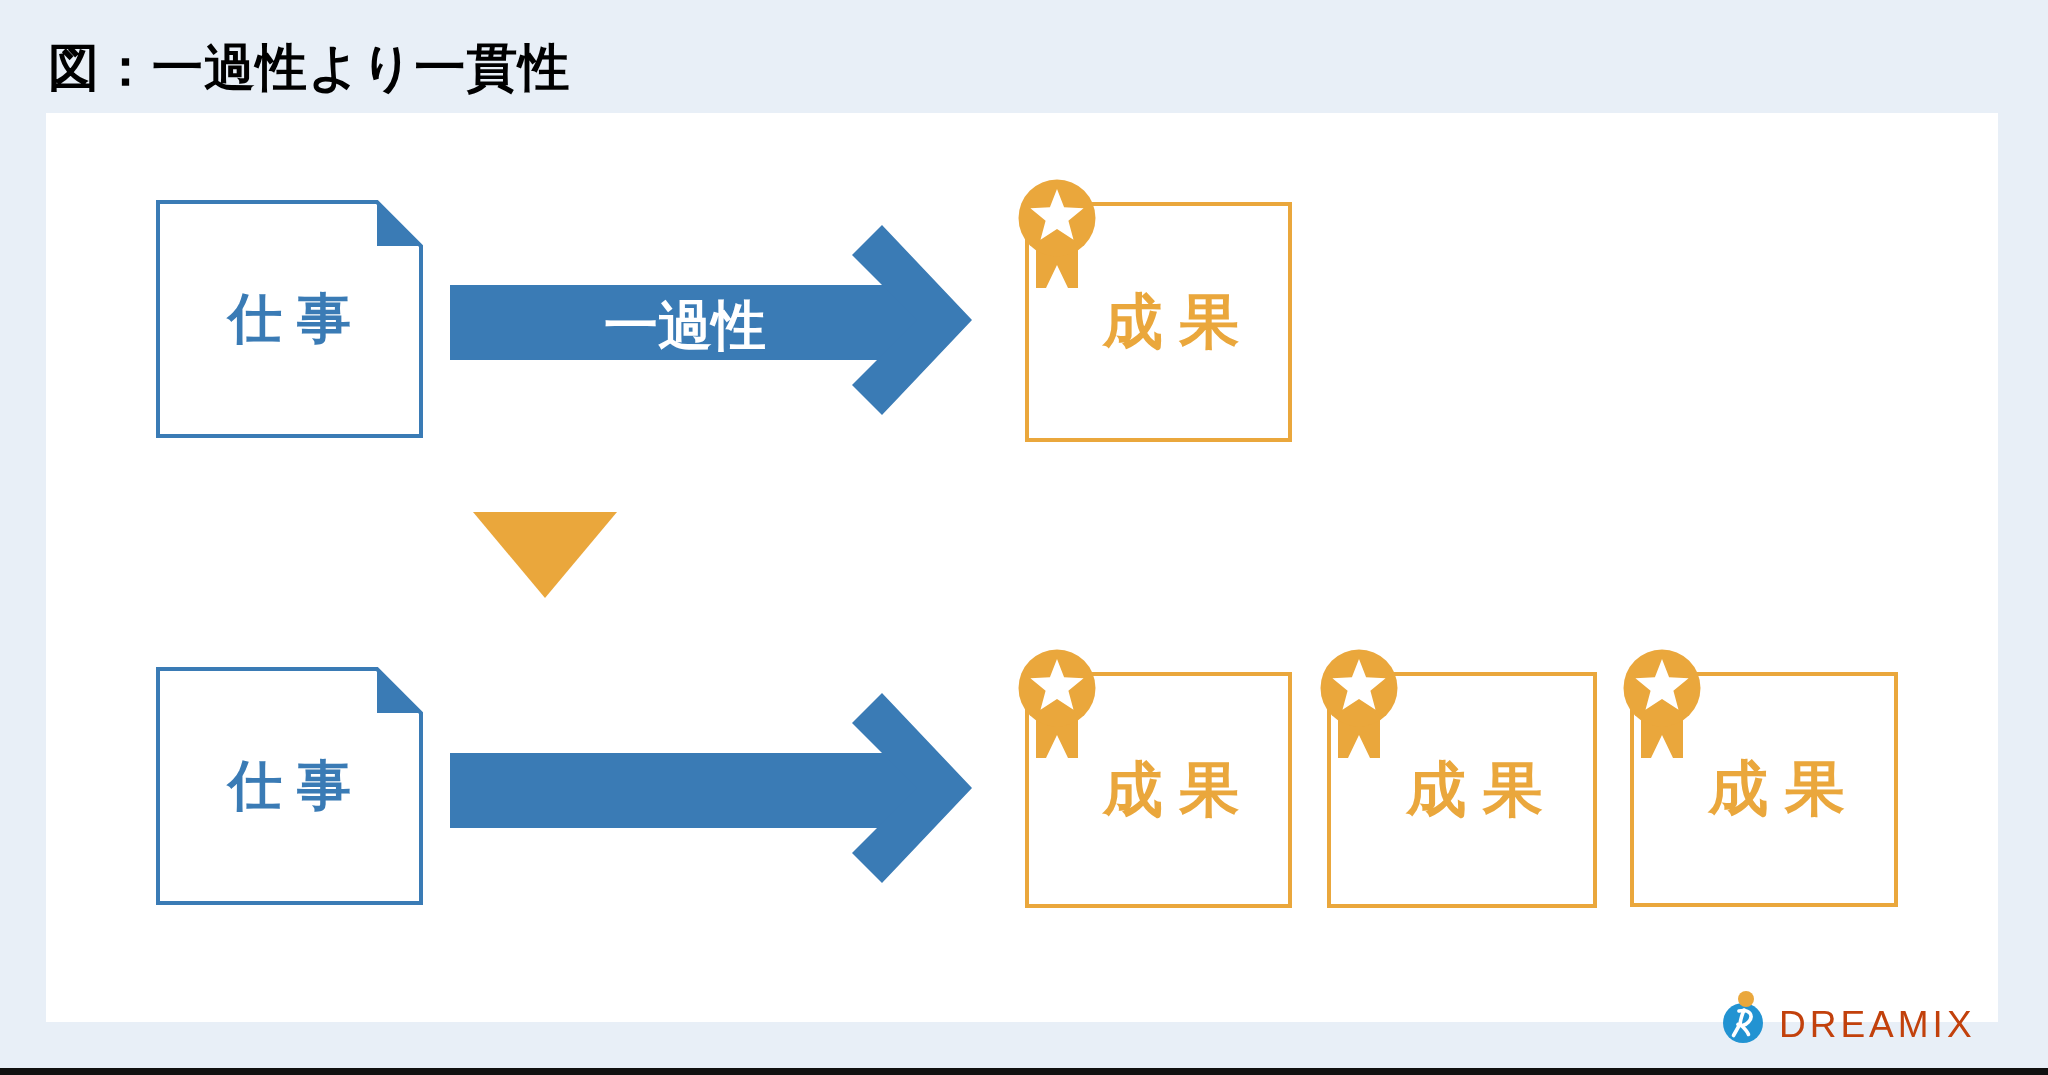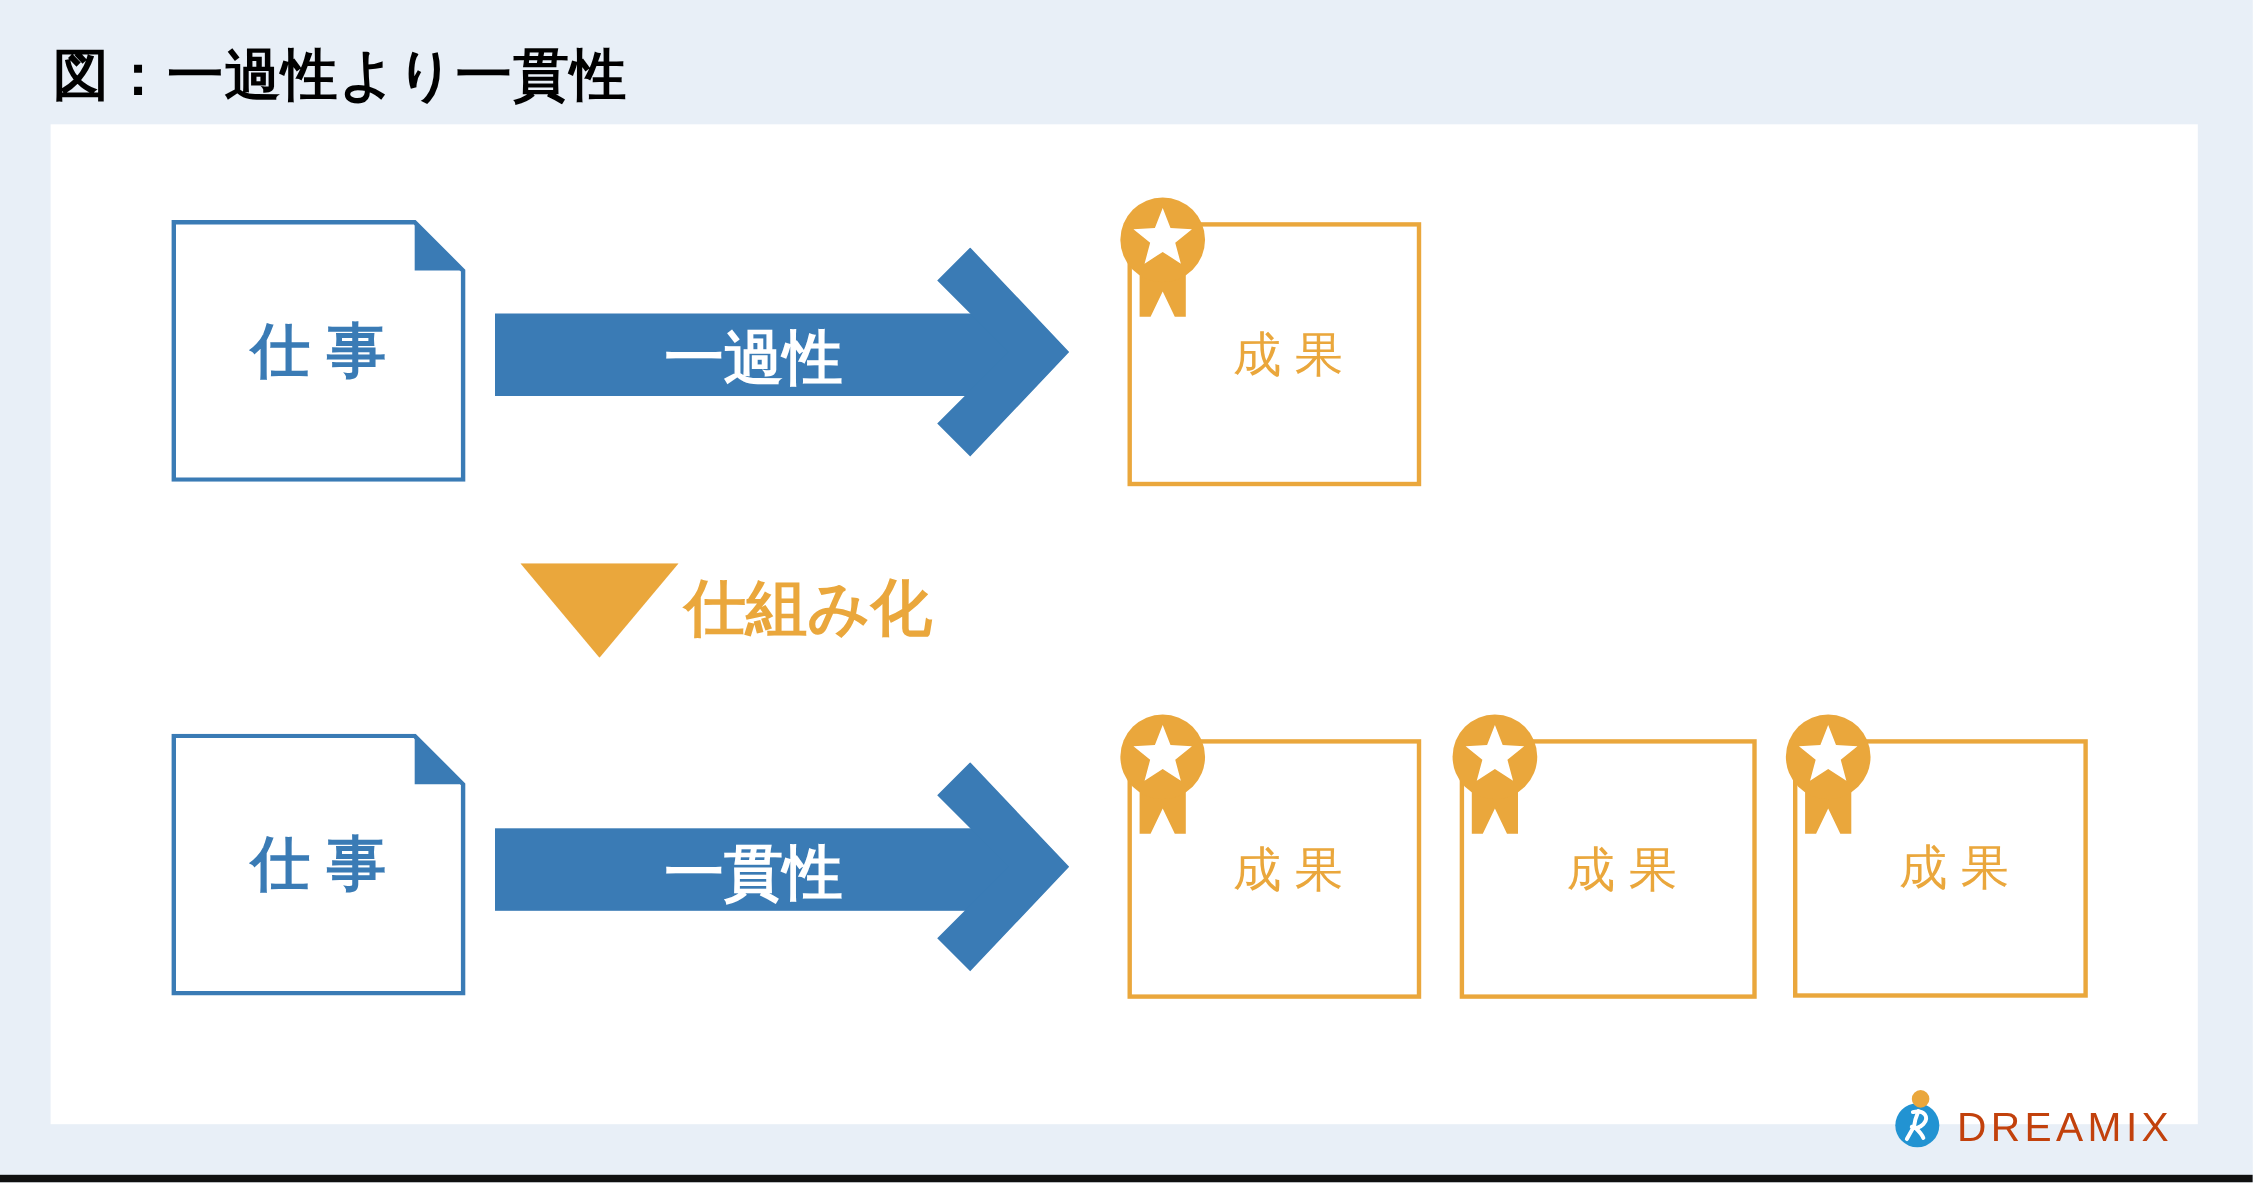--- a/index.html
+++ b/index.html
@@ -38,21 +38,21 @@
   }
 
   
   .result-box {
     position:absolute; box-sizing:border-box;
     border:4px solid #EAA73C; background:#FFFFFF;
   }
   .result-label {
     position:absolute; left:0; top:0; right:0; bottom:0;
     display:flex; align-items:center; justify-content:center;
-    font-size:44px; font-weight:400; color:#EAA73C; white-space:pre;margin-left:25px;
+    font-size:60px; font-weight:700; color:#EAA73C; white-space:pre;margin-left:25px;
   }
   .badge { position:absolute; left:-12px; top:-28px; width:80px; height:116px; }
 
   
   .tri { position:absolute; left:473px; top:512px; width:144px; height:86px; }
   .transition-label {
     position:absolute; left:622px; top:516px;
     font-size:56px; font-weight:600; color:#EAA73C; white-space:nowrap;
   }
 
@@ -99,36 +99,34 @@
     <svg class="badge" viewBox="0 0 80 116">
       <polygon points="19,68 61,68 61,110 51,110 40,87 29,110 19,110" fill="#EAA73C"></polygon>
       <circle cx="40" cy="40" r="38.5" fill="#EAA73C"></circle>
       <polygon points="40,11 47.1,29.3 66.6,30.3 51.4,42.7 56.5,61.7 40,51 23.5,61.7 28.6,42.7 13.4,30.3 32.9,29.3" fill="#FFFFFF"></polygon>
     </svg>
   </div>
 
   <svg class="tri" viewBox="0 0 144 86">
     <polygon points="0,0 144,0 72,86" fill="#EAA73C"></polygon>
   </svg>
-  <div class="transition-label">仕組み化</div>
 
   <div class="note-box" style="left:146px; top:667px;">
     <svg viewBox="0 0 267 238">
       <path d="M2,2 H221 L265,46 V236 H2 Z" fill="#FFFFFF" stroke="#3A7BB5" stroke-width="4" stroke-linejoin="miter"></path>
       <path d="M221,2 L265,46 H221 Z" fill="#3A7BB5"></path>
     </svg>
     <div class="note-label">仕 事</div>
   </div>
 
   <div class="arrow" style="left:450px; top:693px;">
     <svg viewBox="0 0 522 192">
       <rect x="0" y="60" width="470" height="75" fill="#3A7BB5"></rect>
       <polygon points="432,0 522,95 432,190 402,160 467,95 402,30" fill="#3A7BB5"></polygon>
     </svg>
-    <div class="arrow-label">一貫性</div>
   </div>
 
   <div class="result-box" style="left:1025px; top:672px; width:267px; height:236px;">
     <div class="result-label">成 果</div>
     <svg class="badge" viewBox="0 0 80 116">
       <polygon points="19,68 61,68 61,110 51,110 40,87 29,110 19,110" fill="#EAA73C"></polygon>
       <circle cx="40" cy="40" r="38.5" fill="#EAA73C"></circle>
       <polygon points="40,11 47.1,29.3 66.6,30.3 51.4,42.7 56.5,61.7 40,51 23.5,61.7 28.6,42.7 13.4,30.3 32.9,29.3" fill="#FFFFFF"></polygon>
     </svg>
   </div>

